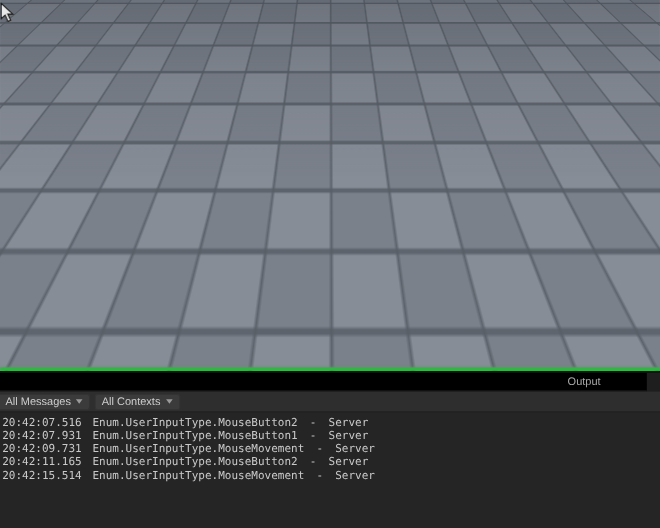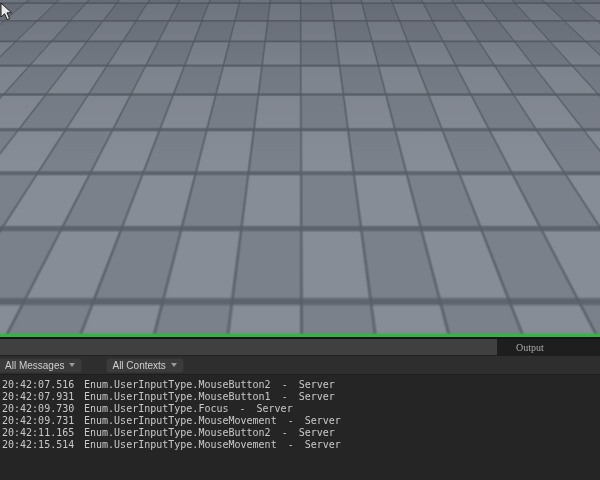--- a/index.html
+++ b/index.html
@@ -33,32 +33,31 @@
     background:#31b643;
     box-shadow:0 -1px 2px rgba(49,182,67,.5);
   }
   .cursor { position:absolute; left:0; top:2px; }
 
   
   .splitter { width:600px; height:2px; background:#121212; }
 
   
   .panel-header {
-    width:497px; height:17px; background:#404040;
+    width:588px; height:17px; background:#000000;
     display:flex; align-items:center;
     border-bottom:1px solid #222;
-    font-family:Liberation Serif, serif;
   }
   .panel-title {
     margin-left:516px; font-size:10px; color:#a8a8a8; line-height:17px;
   }
 
   .panel-toolbar {
     width:600px; height:19px; background:#2e2e2e;
-    display:flex; align-items:center; gap:24px;
+    display:flex; align-items:center; gap:4px;
     border-bottom:1px solid #1d1d1d;
   }
   .dropdown {
     height:15px; display:inline-flex; align-items:center; gap:5px;
     background:#3b3b3b; border:1px solid #333; border-radius:3px;
     padding:0 6px 0 5px; cursor:default;
   }
   .dropdown:first-child { border-top-left-radius:0; border-bottom-left-radius:0; border-left:none; }
   .dropdown .label { font-size:10px; color:#cfcfcf; line-height:13px; white-space:nowrap; }
   .chevron {
@@ -112,23 +111,20 @@
   <div class="log">
 
       <div class="log-row">
         <span class="log-time">20:42:07.516</span><span class="log-message">Enum.UserInputType.MouseButton2</span><span class="log-dash">-</span><span class="log-context">Server</span>
       </div>
 
       <div class="log-row">
         <span class="log-time">20:42:07.931</span><span class="log-message">Enum.UserInputType.MouseButton1</span><span class="log-dash">-</span><span class="log-context">Server</span>
       </div>
 
-      <div class="log-row">
-        <span class="log-time">20:42:09.730</span><span class="log-message">Enum.UserInputType.Focus</span><span class="log-dash">-</span><span class="log-context">Server</span>
-      </div>
 
 
       <div class="log-row">
         <span class="log-time">20:42:09.731</span><span class="log-message">Enum.UserInputType.MouseMovement</span><span class="log-dash">-</span><span class="log-context">Server</span>
       </div>
 
       <div class="log-row">
         <span class="log-time">20:42:11.165</span><span class="log-message">Enum.UserInputType.MouseButton2</span><span class="log-dash">-</span><span class="log-context">Server</span>
       </div>
 

